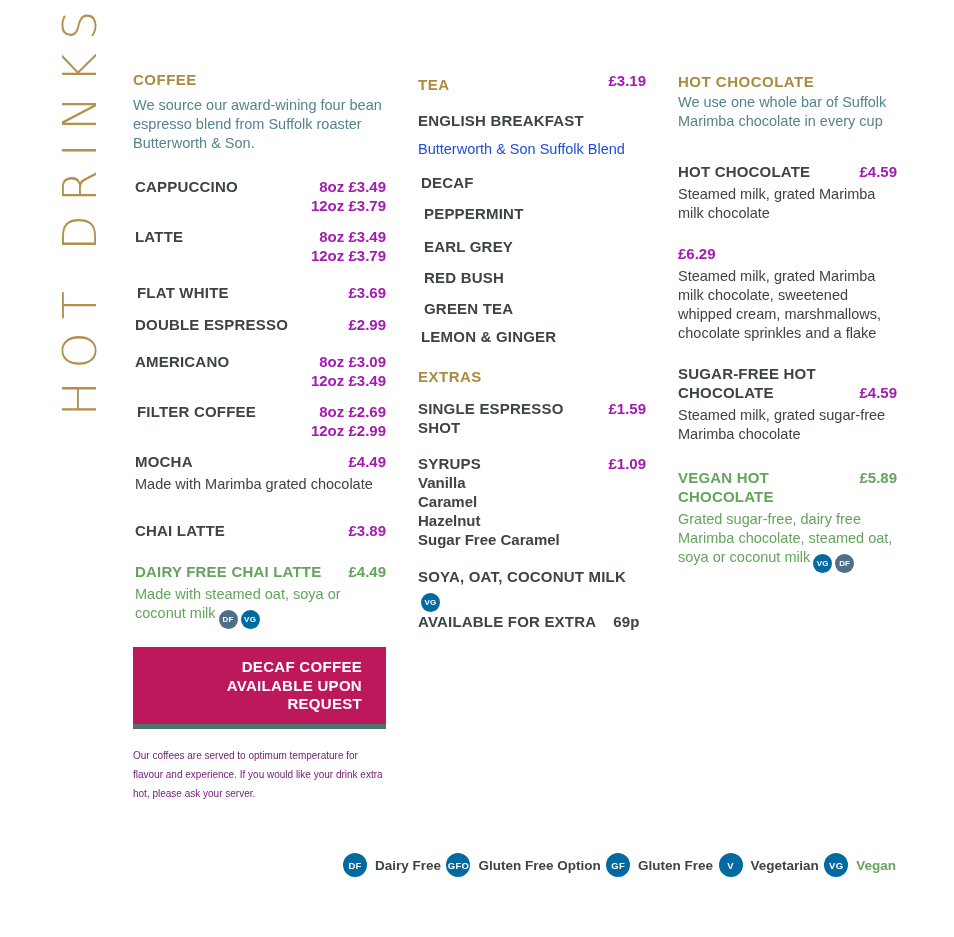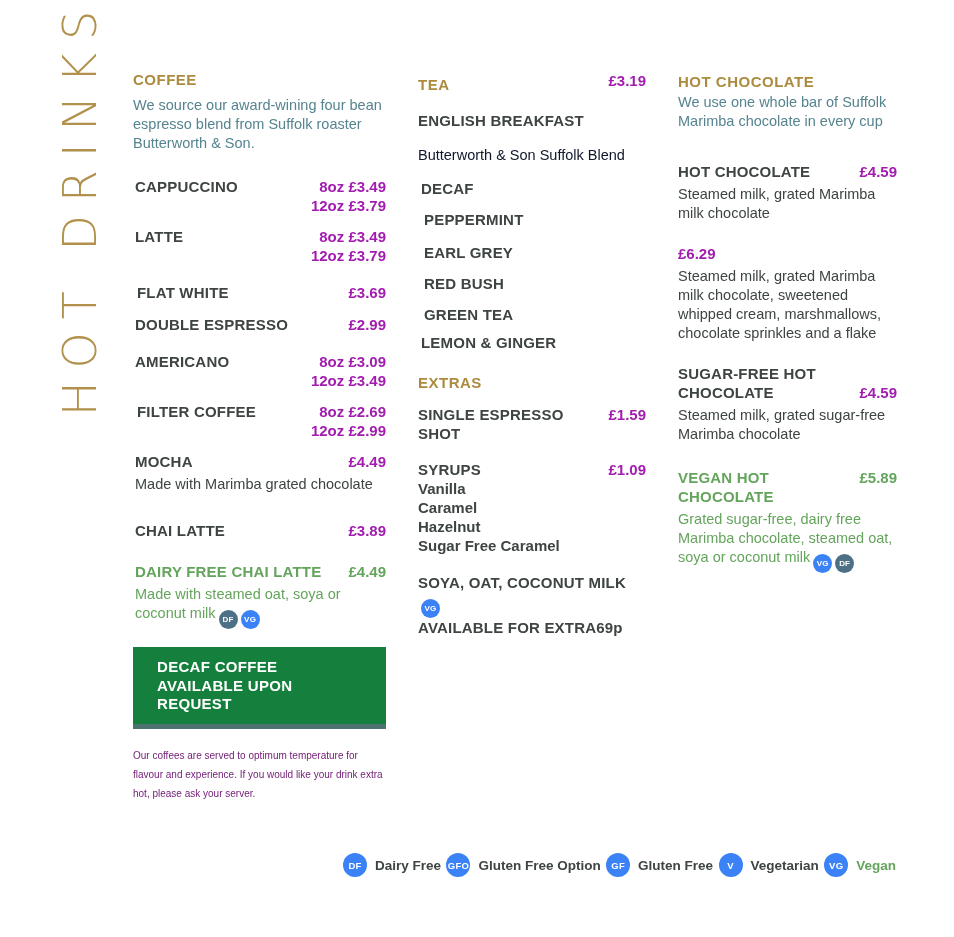--- a/index.html
+++ b/index.html
@@ -30,49 +30,49 @@
   .iname { font-size:15px; font-weight:bold; color:#3d4442; letter-spacing:.2px; line-height:19px; }
   .iprice { font-size:15px; font-weight:bold; color:#a21caf; text-align:right;
     white-space:nowrap; line-height:19px; }
   .prices2 span { display:block; }
   .idesc { font-size:14.5px; color:#3d4442; line-height:19px; margin-top:4px; }
   .green, .green .iname, .green .iprice, .green .idesc { color:#64a45c; }
 
   .namewrap { width:150px; }
 
   .badge { display:inline-flex; align-items:center; justify-content:center;
-    width:19px; height:19px; border-radius:50%; background:#3b82f6; color:#fff;
+    width:19px; height:19px; border-radius:50%; background:#0369a1; color:#fff;
     font-size:8px; font-weight:bold; letter-spacing:.2px; vertical-align:-4px; margin-left:3px; }
   .badge.df { background:#4e7086; }
 
   
   .mt-cap { margin-top:24px; } .mt-latte { margin-top:12px; }
   .mt-fw { margin-top:18px; } .mt-de { margin-top:13px; }
   .mt-am { margin-top:18px; } .mt-fc { margin-top:12px; }
   .mt-mo { margin-top:12px; } .mt-ch { margin-top:27px; }
   .mt-dfcl { margin-top:22px; }
   .off1 { margin-left:2px; } .off2 { margin-left:4px; }
 
-  .decaf-box { margin-top:18px; width:253px; background:#15803d;
+  .decaf-box { margin-top:18px; width:253px; background:#be185d;
     border-bottom:5px solid #4d7370; padding:11px 24px 10px;
-    text-align:left; color:#ffffff; font-size:15px; font-weight:bold;
+    text-align:right; color:#ffffff; font-size:15px; font-weight:bold;
     line-height:18.5px; letter-spacing:.3px; }
   .coffee-footer { margin-top:17px; font-size:10px; line-height:19px; color:#701a75; }
 
   
   .tea-item { margin-top:12px; }
   .tea-first { margin-top:18px; }
-  .tsub { font-size:14.5px; color:#0f172a; line-height:19px; margin-top:16px; }
+  .tsub { font-size:14.5px; color:#1d4ed8; line-height:19px; margin-top:10px; }
   .mt-extras { margin-top:22px; }
   .mt-ses { margin-top:14px; }
   .mt-syr { margin-top:17px; }
   .variants div { font-size:15px; font-weight:bold; color:#3d4442; line-height:19px; }
   .mt-milk { margin-top:18px; }
   .milk-line2 { display:flex; }
-  .milk-line2 .p { }
+  .milk-line2 .p { margin-left:17px; }
 
   
   .mt-hc1 { margin-top:31px; }
   .mt-hcn { margin-top:21px; }
   .hc-desc { margin-top:4px; }
 
   
   .legend { position:absolute; left:343px; top:853px; width:553px;
     display:flex; justify-content:space-between; align-items:center; }
   .legend-item { display:flex; align-items:center; }

